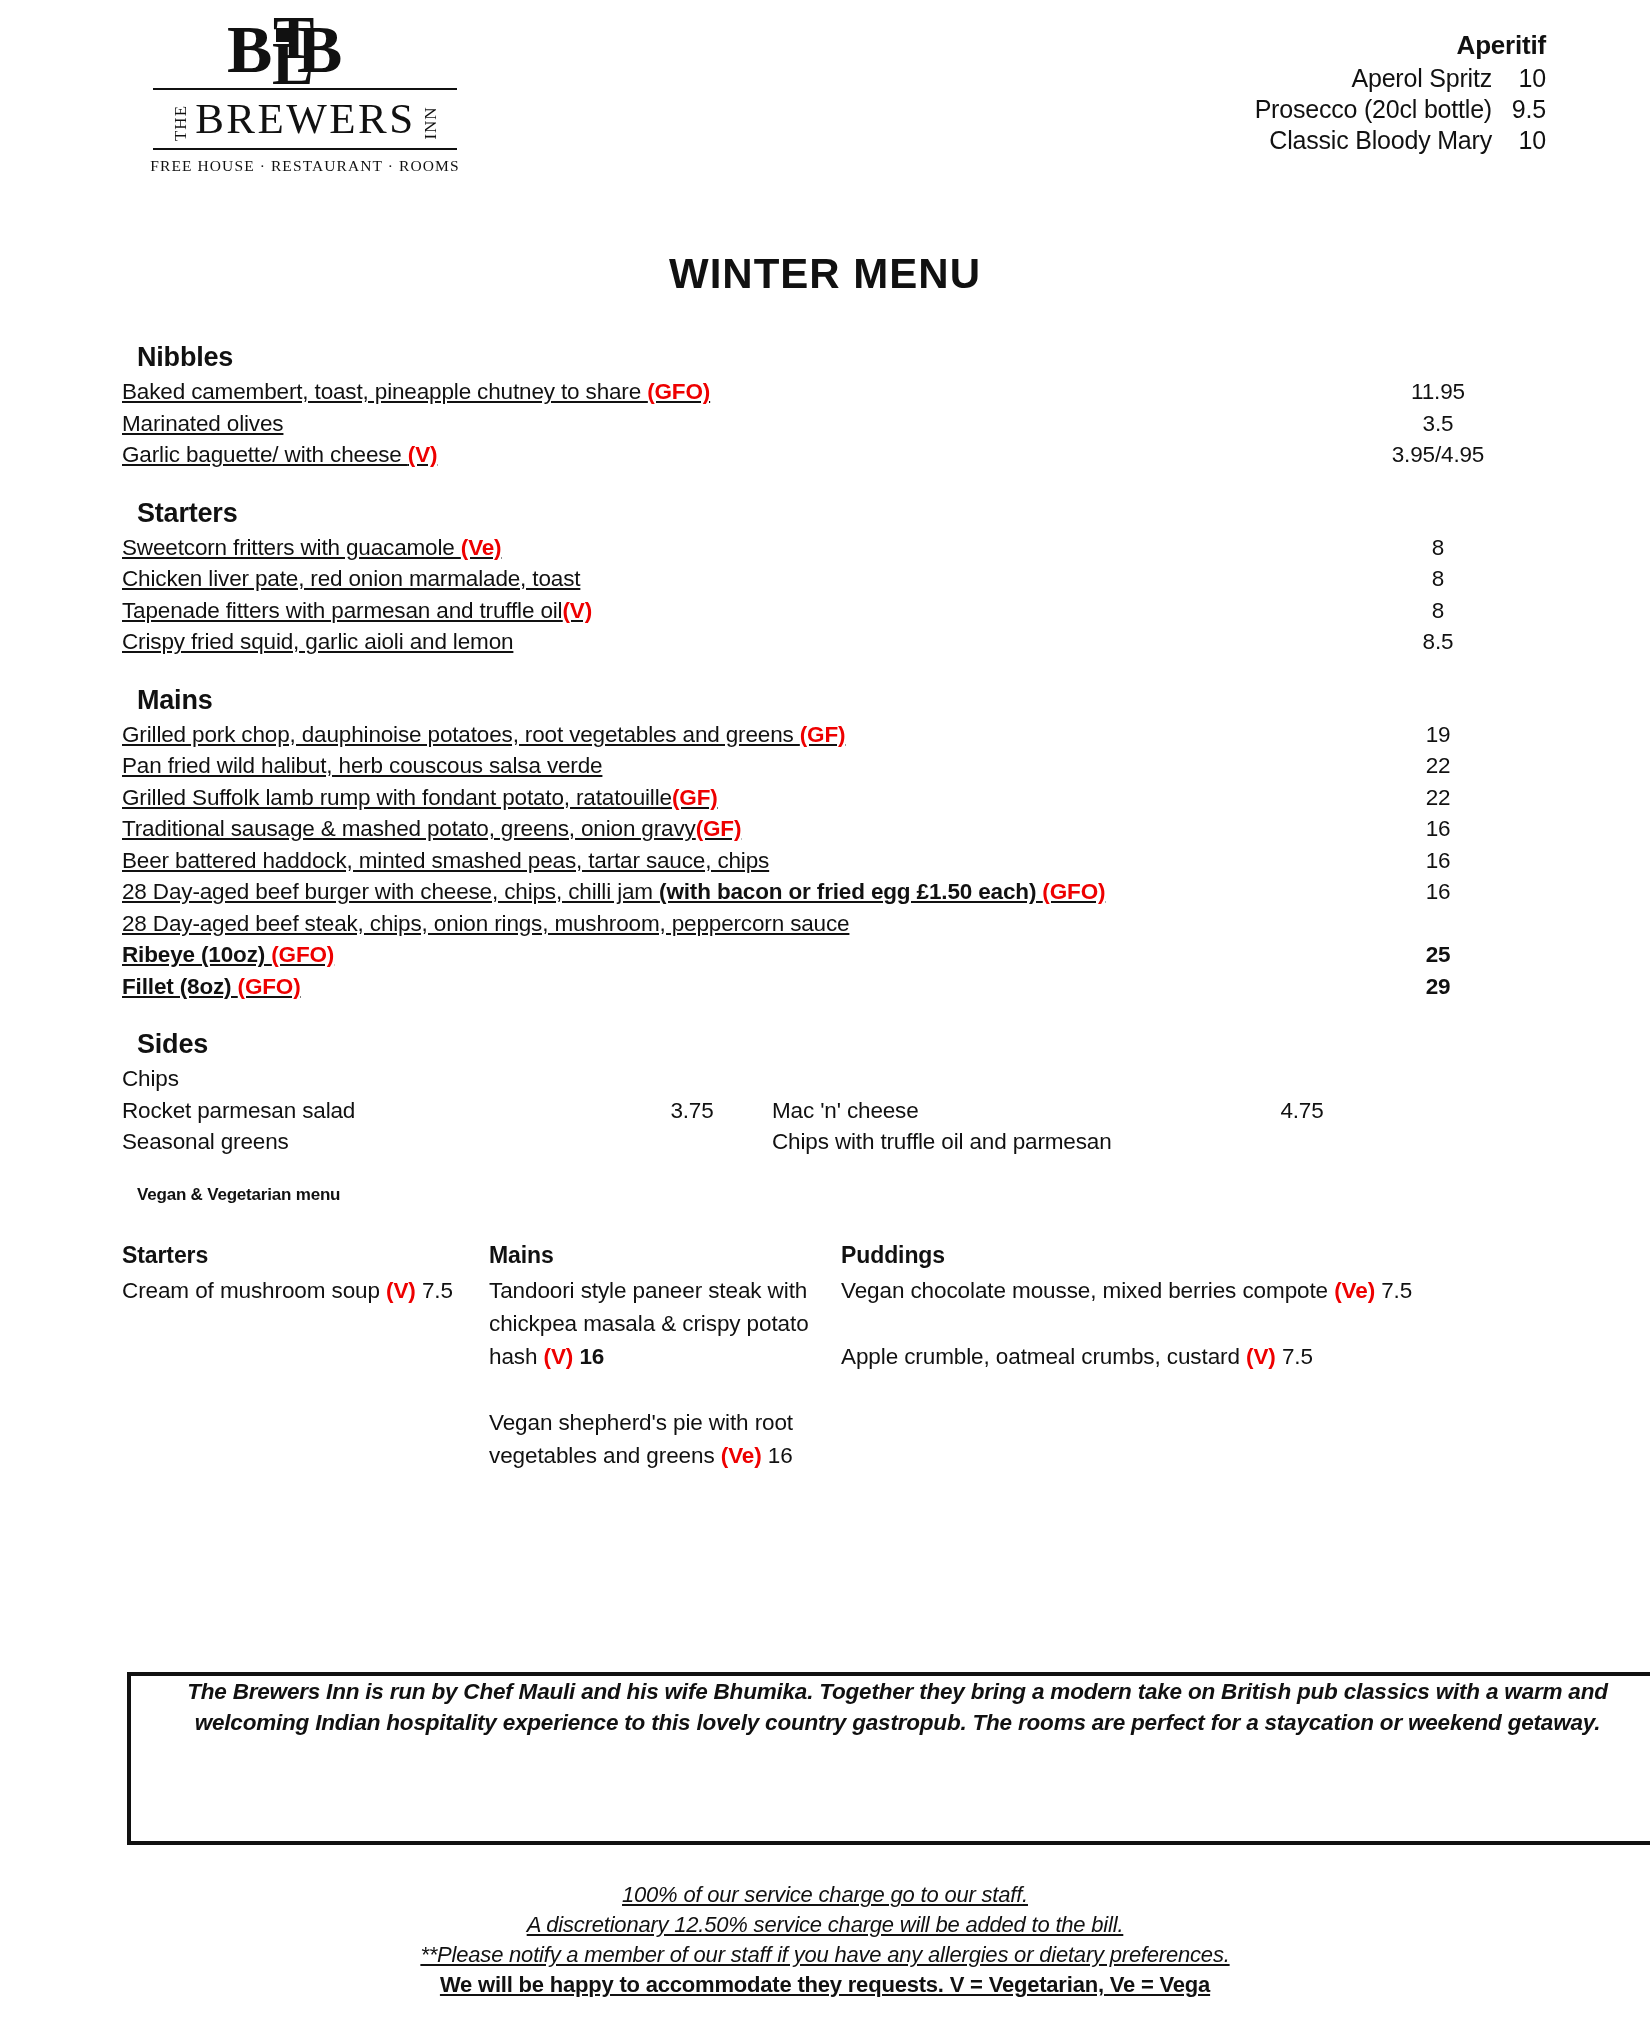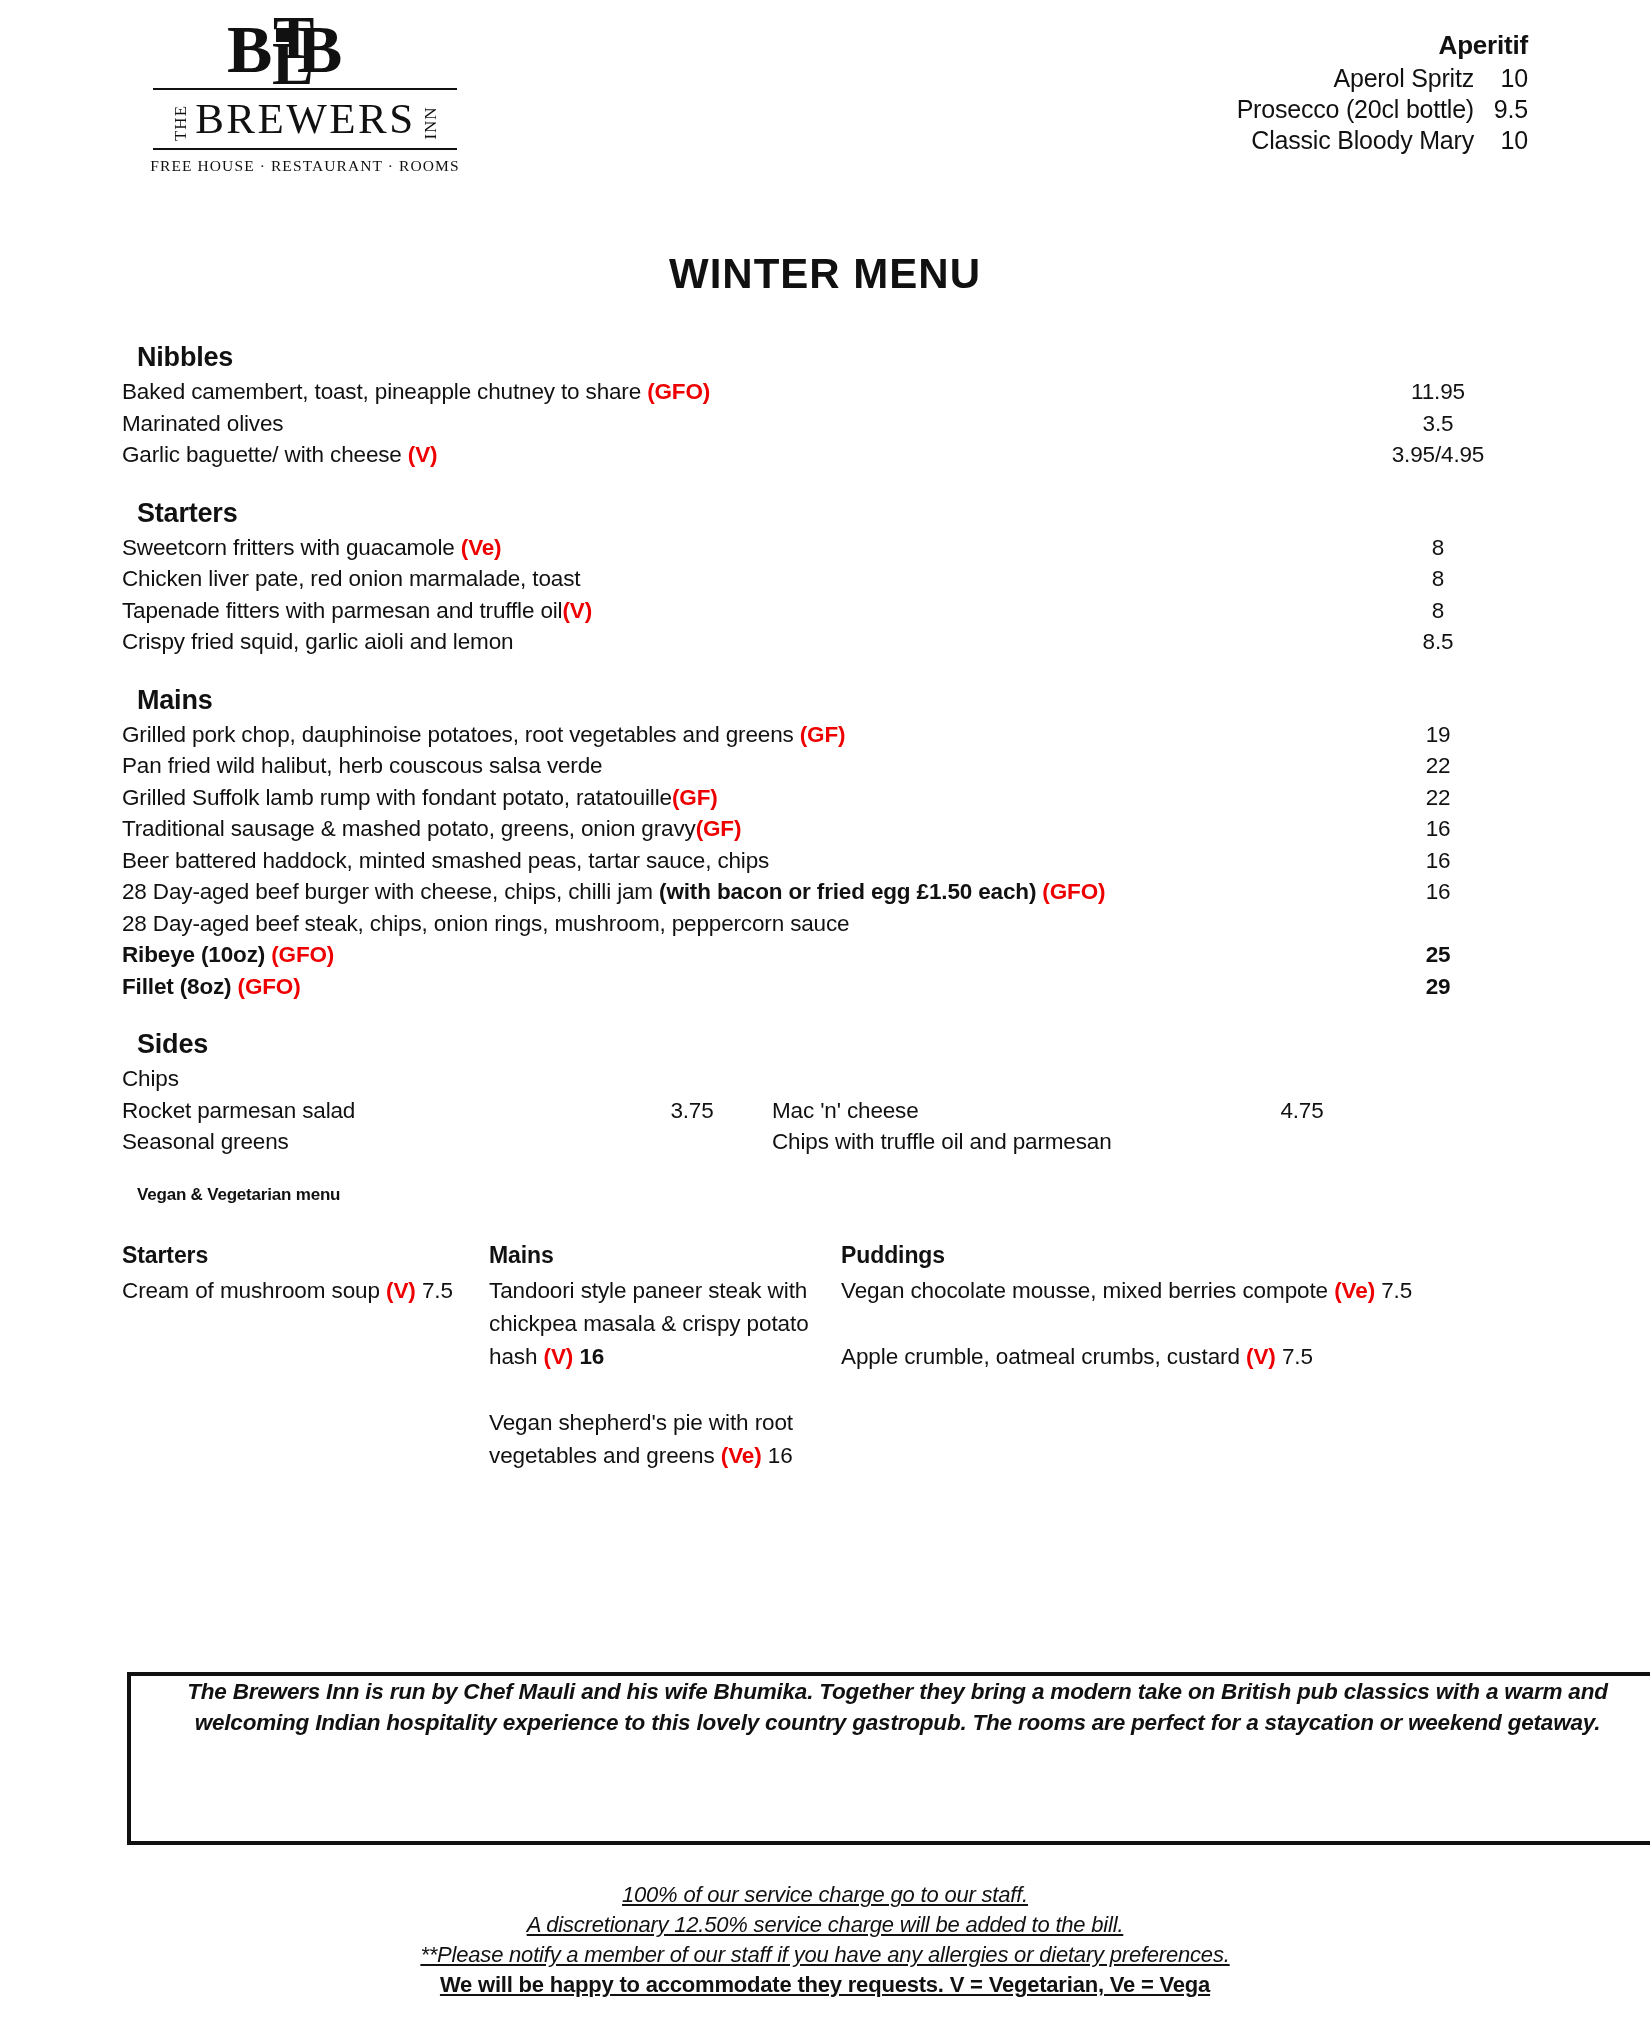--- a/index.html
+++ b/index.html
@@ -99,21 +99,21 @@
   }
   .logo-tag {
     font-family: "Liberation Serif", serif;
     font-size: 15.5px;
     letter-spacing: 1.1px;
     padding-top: 7px;
   }
 
   .aperitif {
     position: absolute;
-    right: 122px;
+    right: 104px;
     top: 30px;
     text-align: right;
     font-size: 25px;
     line-height: 31px;
   }
   .aperitif-title {
     font-weight: bold;
     font-size: 26px;
     letter-spacing: -0.2px;
     margin-bottom: 2px;
@@ -155,21 +155,21 @@
   }
   .gap-sm { height: 27px; }
 
   .row {
     display: flex;
     align-items: baseline;
     font-size: 22.5px;
     line-height: 31.5px;
     letter-spacing: -0.15px;
   }
-  .row .name { flex: 0 1 auto; white-space: nowrap; }
+  .row .name { flex: 0 1 auto; white-space: nowrap; text-decoration: underline; }
   .row .spacer { flex: 1 1 auto; }
   .row .price {
     flex: 0 0 auto;
     width: 180px;
     text-align: center;
     white-space: nowrap;
   }
   .row.bold .name, .row.bold .price { font-weight: bold; }
 
   .tag { color: #ee0000; font-weight: bold; }

